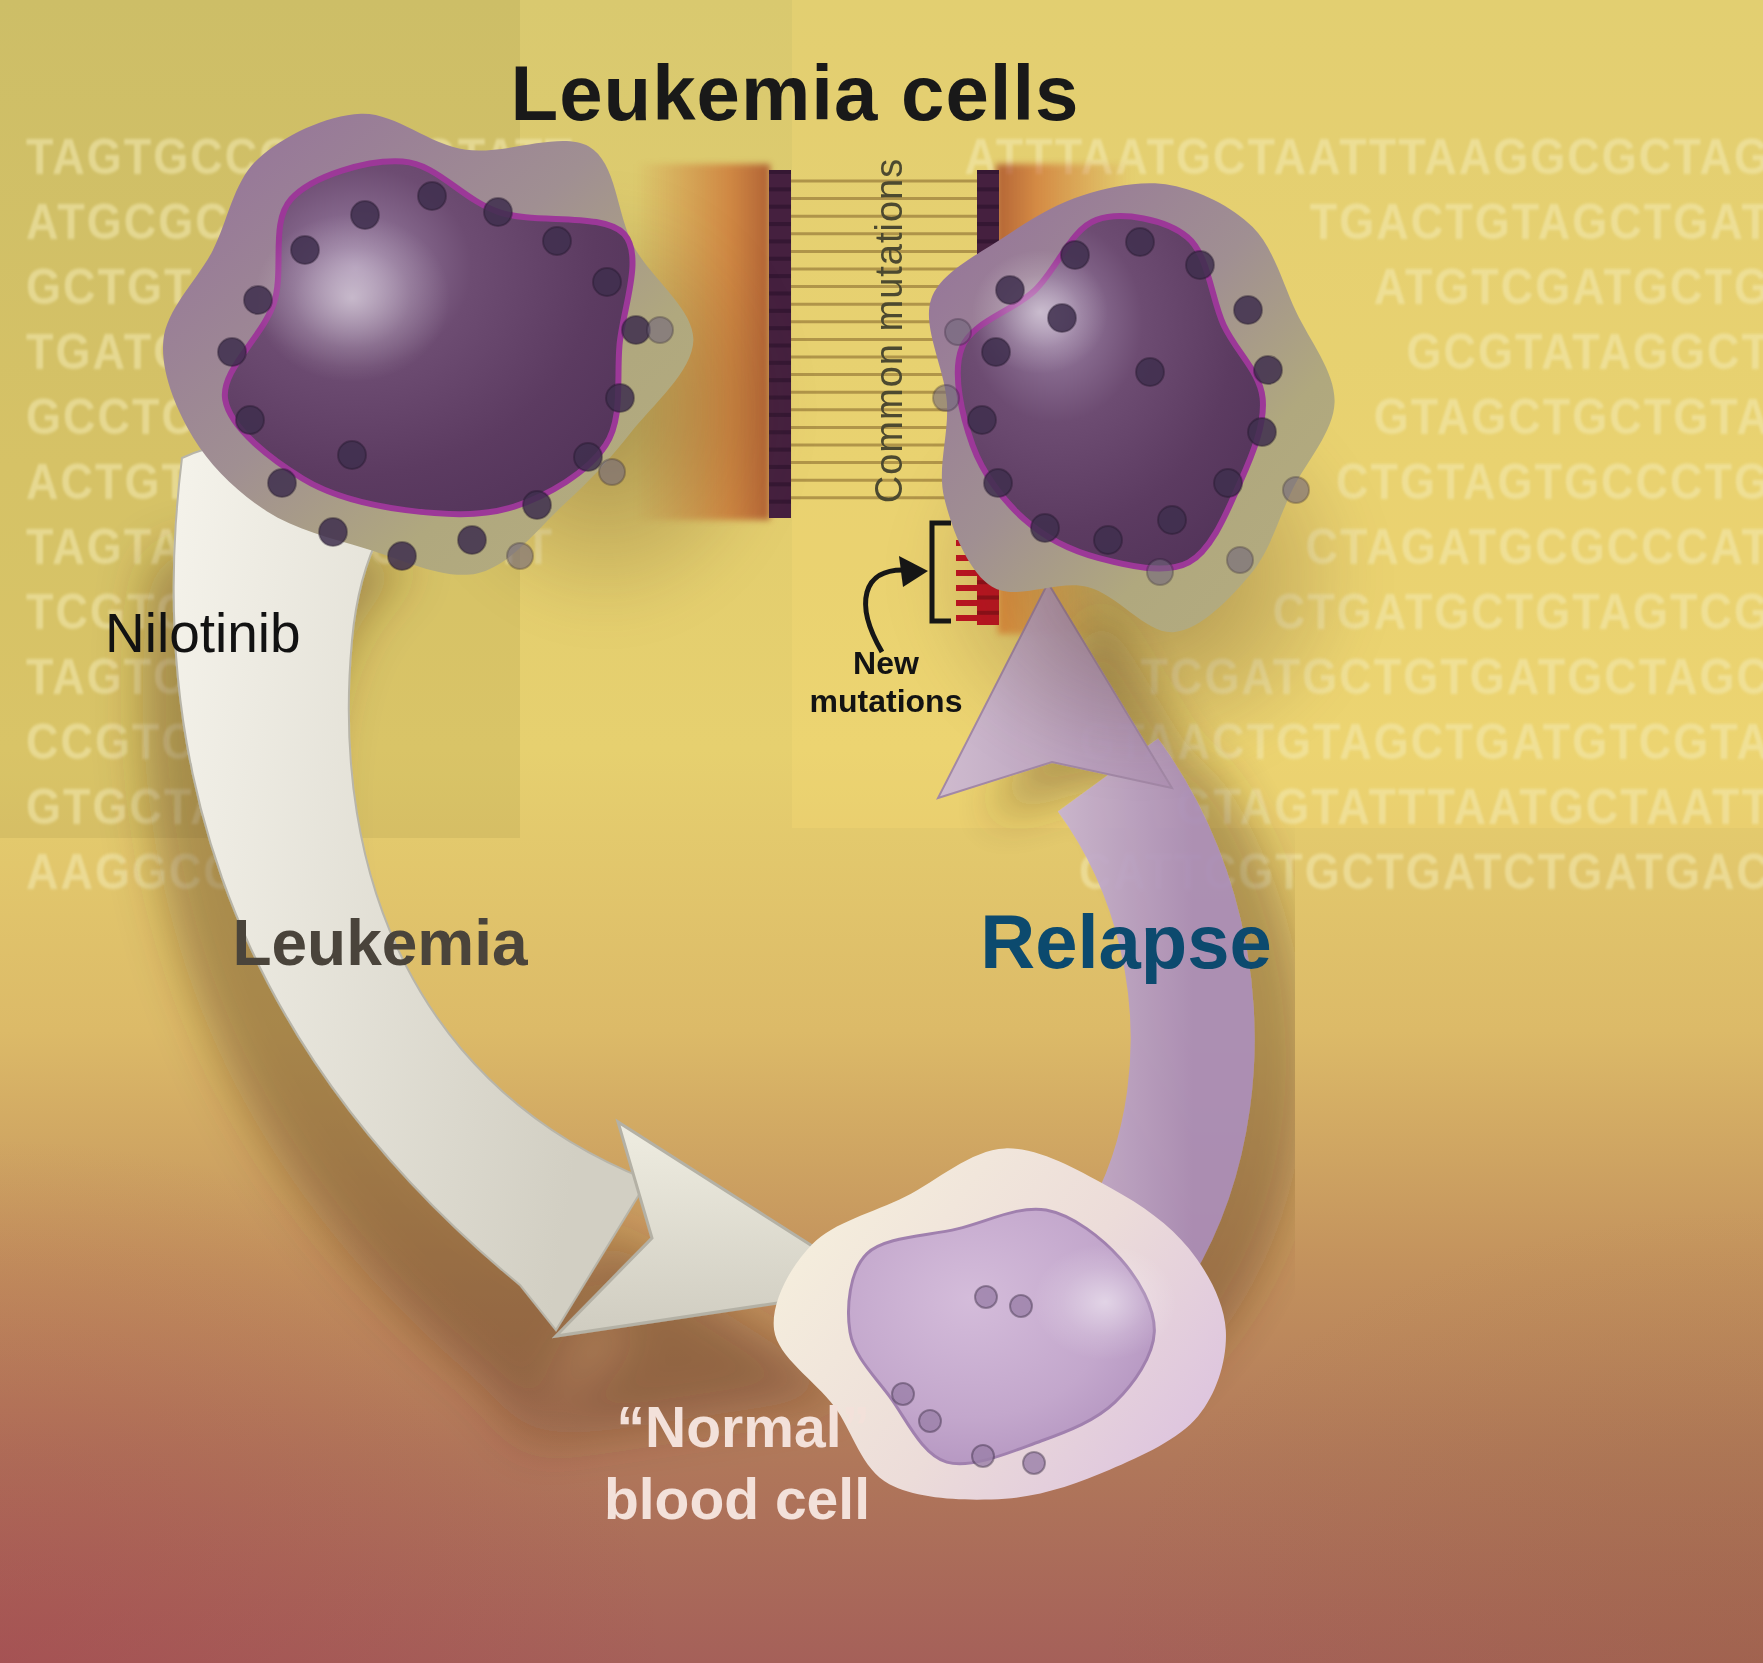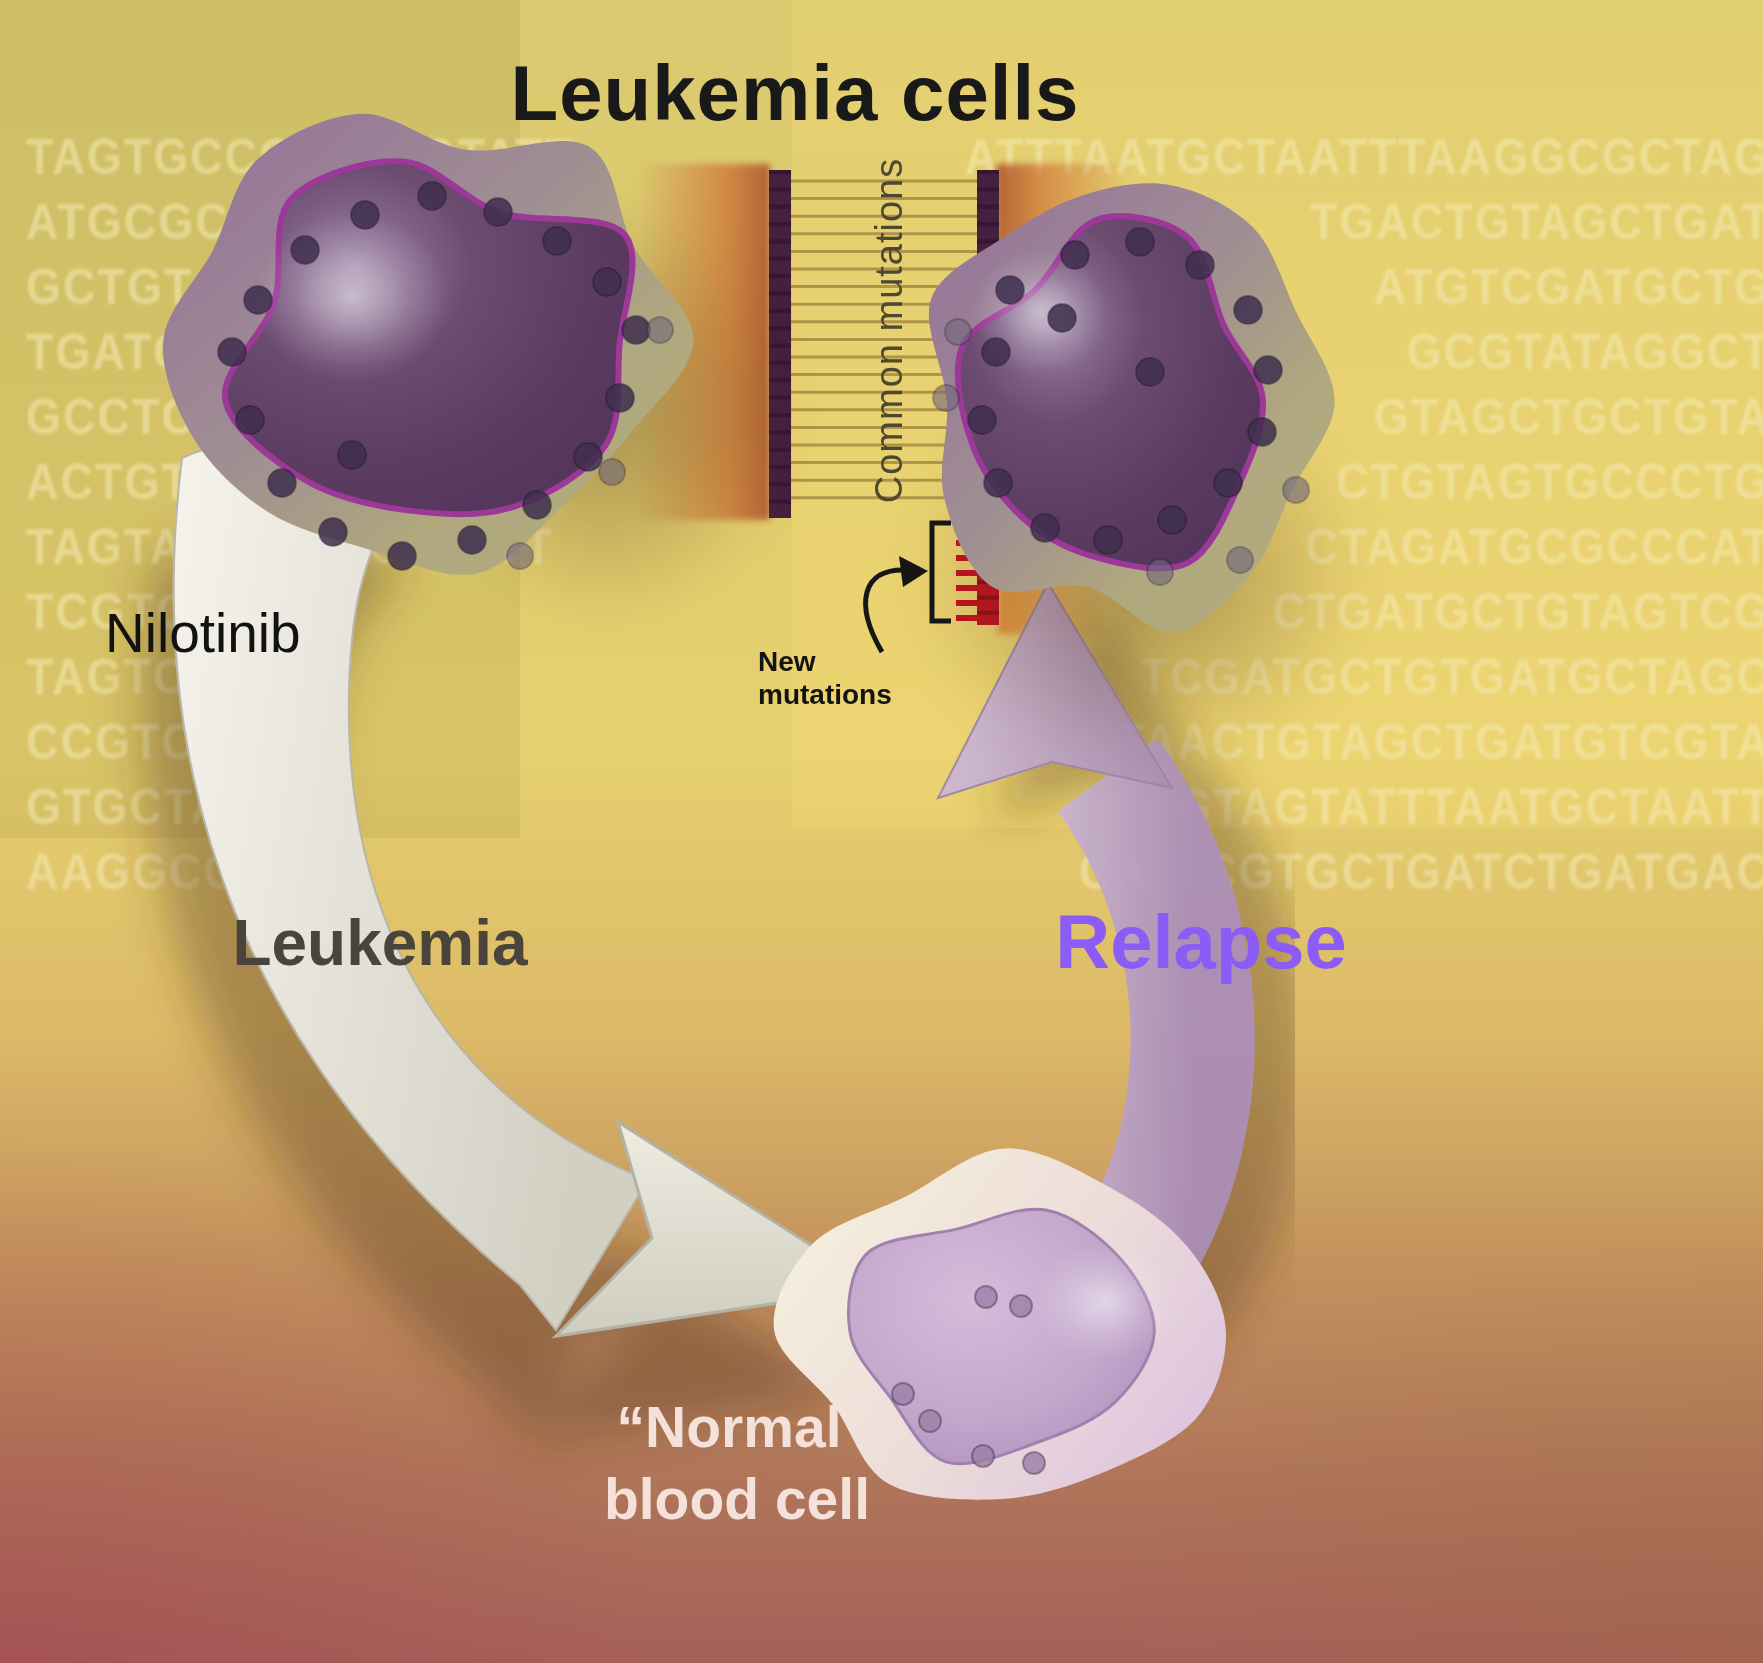--- a/index.html
+++ b/index.html
@@ -31,25 +31,25 @@
        background:radial-gradient(closest-side,rgba(85,58,28,.42),rgba(85,58,28,0));}
   #shR{left:910px;top:375px;width:460px;height:400px;
        background:radial-gradient(closest-side,rgba(80,50,28,.42),rgba(80,50,28,0));}
 
   svg.art{left:0;top:0;}
 
   .lbl{position:absolute;}
   #lblTitle{left:395px;top:48px;width:800px;text-align:center;font-size:78px;font-weight:bold;color:#191919;letter-spacing:1px;}
   #lblTreat{left:105px;top:600px;width:410px;font-size:55px;color:#121212;line-height:1.22;}
   #lblRem{left:155px;top:906px;width:450px;text-align:center;font-size:64px;font-weight:bold;color:#4a443b;}
-  #lblRel{left:981px;top:898px;width:440px;text-align:center;font-size:76px;font-weight:bold;color:#8b5cf6;}
+  #lblRel{left:906px;top:898px;width:440px;text-align:center;font-size:76px;font-weight:bold;color:#0c4a6e;}
   #lblNorm{left:420px;top:1392px;width:450px;text-align:right;font-size:57px;font-weight:bold;color:#f3e1da;line-height:1.26;}
   #lblCommon{left:700px;top:140px;width:380px;height:380px;display:flex;align-items:center;justify-content:center;}
   #lblCommon span{transform:rotate(-90deg);white-space:nowrap;font-size:38px;color:#4c4930;letter-spacing:1px;}
-  #lblNew{left:758px;top:645px;width:256px;text-align:left;font-size:28px;font-weight:bold;color:#131313;line-height:1.18;}
+  #lblNew{left:758px;top:645px;width:256px;text-align:center;font-size:32px;font-weight:bold;color:#131313;line-height:1.18;}
 </style>
 </head>
 <body>
 
 <div id="stage">
 
   <div class="bgbase"></div>
   <div class="bgleft"></div>
   <div class="bgright"></div>
   <div class="bgrose"></div>

